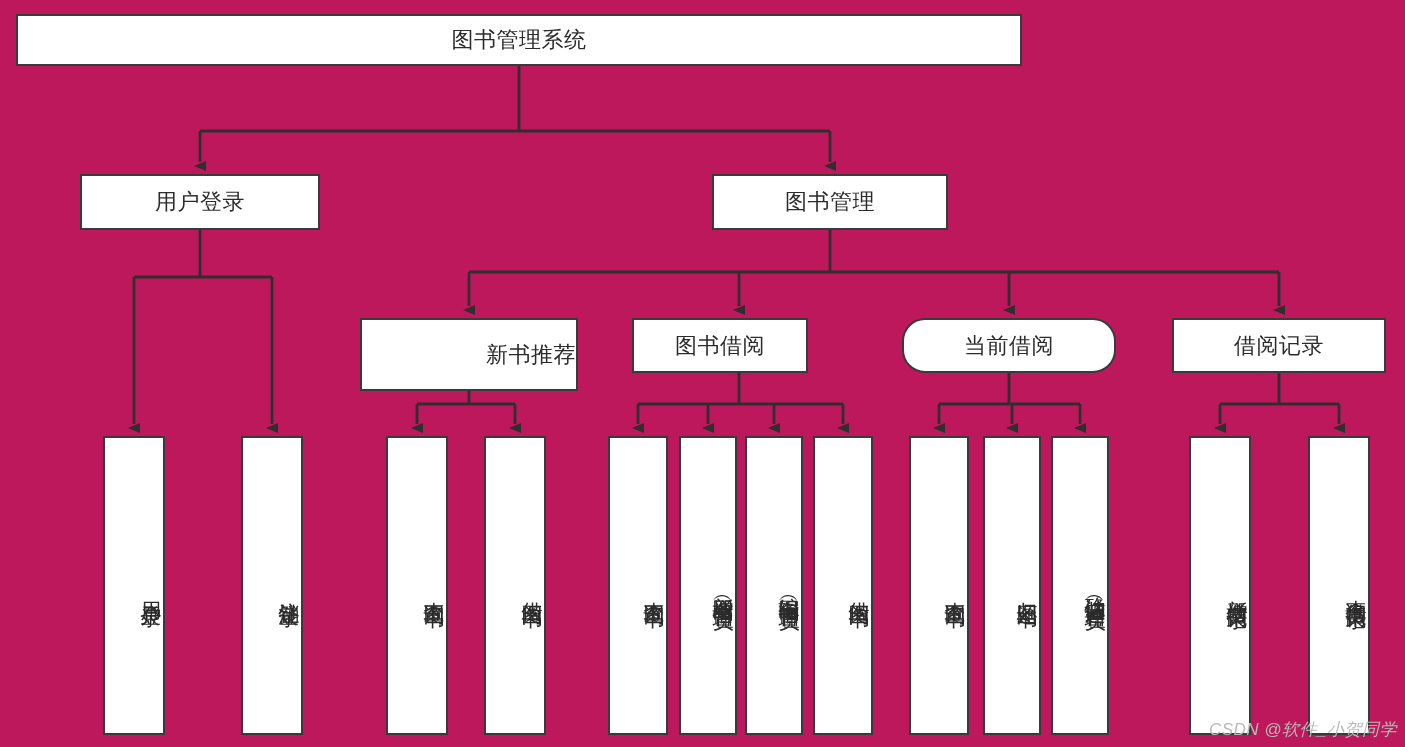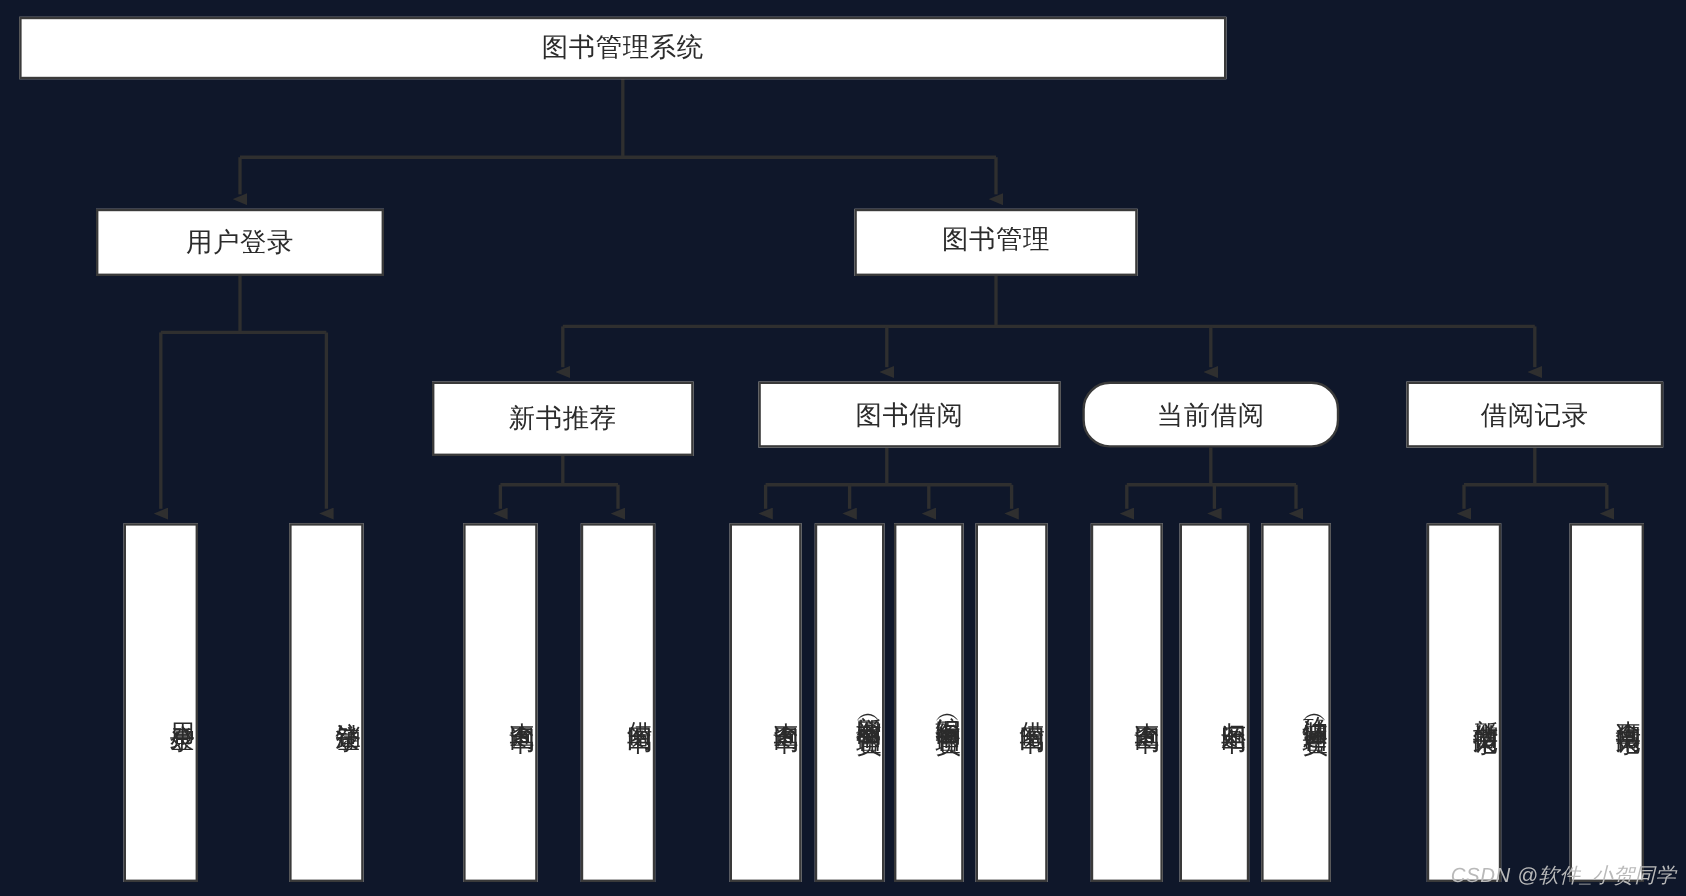--- a/index.html
+++ b/index.html
@@ -7,21 +7,21 @@
     padding: 0;
     background: #ffffff;
   }
   body {
     font-family: "Liberation Sans", "DejaVu Sans", sans-serif;
   }
   #canvas {
     position: relative;
     width: 1405px;
     height: 747px;
-    background: #0f172a;
+    background: #be185d;
     overflow: hidden;
   }
   #wires {
     position: absolute;
     left: 0;
     top: 0;
     width: 1405px;
     height: 747px;
     pointer-events: none;
   }
@@ -123,28 +123,28 @@
     </g>
   </svg>
 
   <div class="node horiz" id="node-root" style="left: 16px; top: 14px; width: 1006px; height: 52px;">
     <span class="lbl">图书管理系统</span>
   </div>
 
   <div class="node horiz" id="node-l2-0" style="left: 80px; top: 174px; width: 240px; height: 56px;">
     <span class="lbl">用户登录</span>
   </div>
-  <div class="node horiz" id="node-l2-1" style="left: 712px; top: 174px; width: 236px; height: 56px; font-family: Liberation Mono, monospace;">
+  <div class="node horiz" id="node-l2-1" style="left: 712px; top: 174px; width: 236px; height: 56px;">
     <span class="lbl">图书管理</span>
   </div>
 
-  <div class="node horiz" id="node-l3-0" style="left: 360px; top: 318px; width: 218px; height: 62px;">
+  <div class="node horiz" id="node-l3-0" style="left: 360px; top: 318px; width: 218px; height: 73px; justify-content: flex-end;">
     <span class="lbl">新书推荐</span>
   </div>
-  <div class="node horiz" id="node-l3-1" style="left: 632px; top: 318px; width: 252px; height: 55px;">
+  <div class="node horiz" id="node-l3-1" style="left: 632px; top: 318px; width: 176px; height: 55px;">
     <span class="lbl">图书借阅</span>
   </div>
   <div class="node horiz" id="node-l3-2" style="left: 902px; top: 318px; width: 214px; height: 55px; border-radius: 23px;">
     <span class="lbl">当前借阅</span>
   </div>
   <div class="node horiz" id="node-l3-3" style="left: 1172px; top: 318px; width: 214px; height: 55px;">
     <span class="lbl">借阅记录</span>
   </div>
 
   <div class="node vert" id="node-leaf-0" style="left: 103px; top: 436px; width: 62px; height: 299px;">

